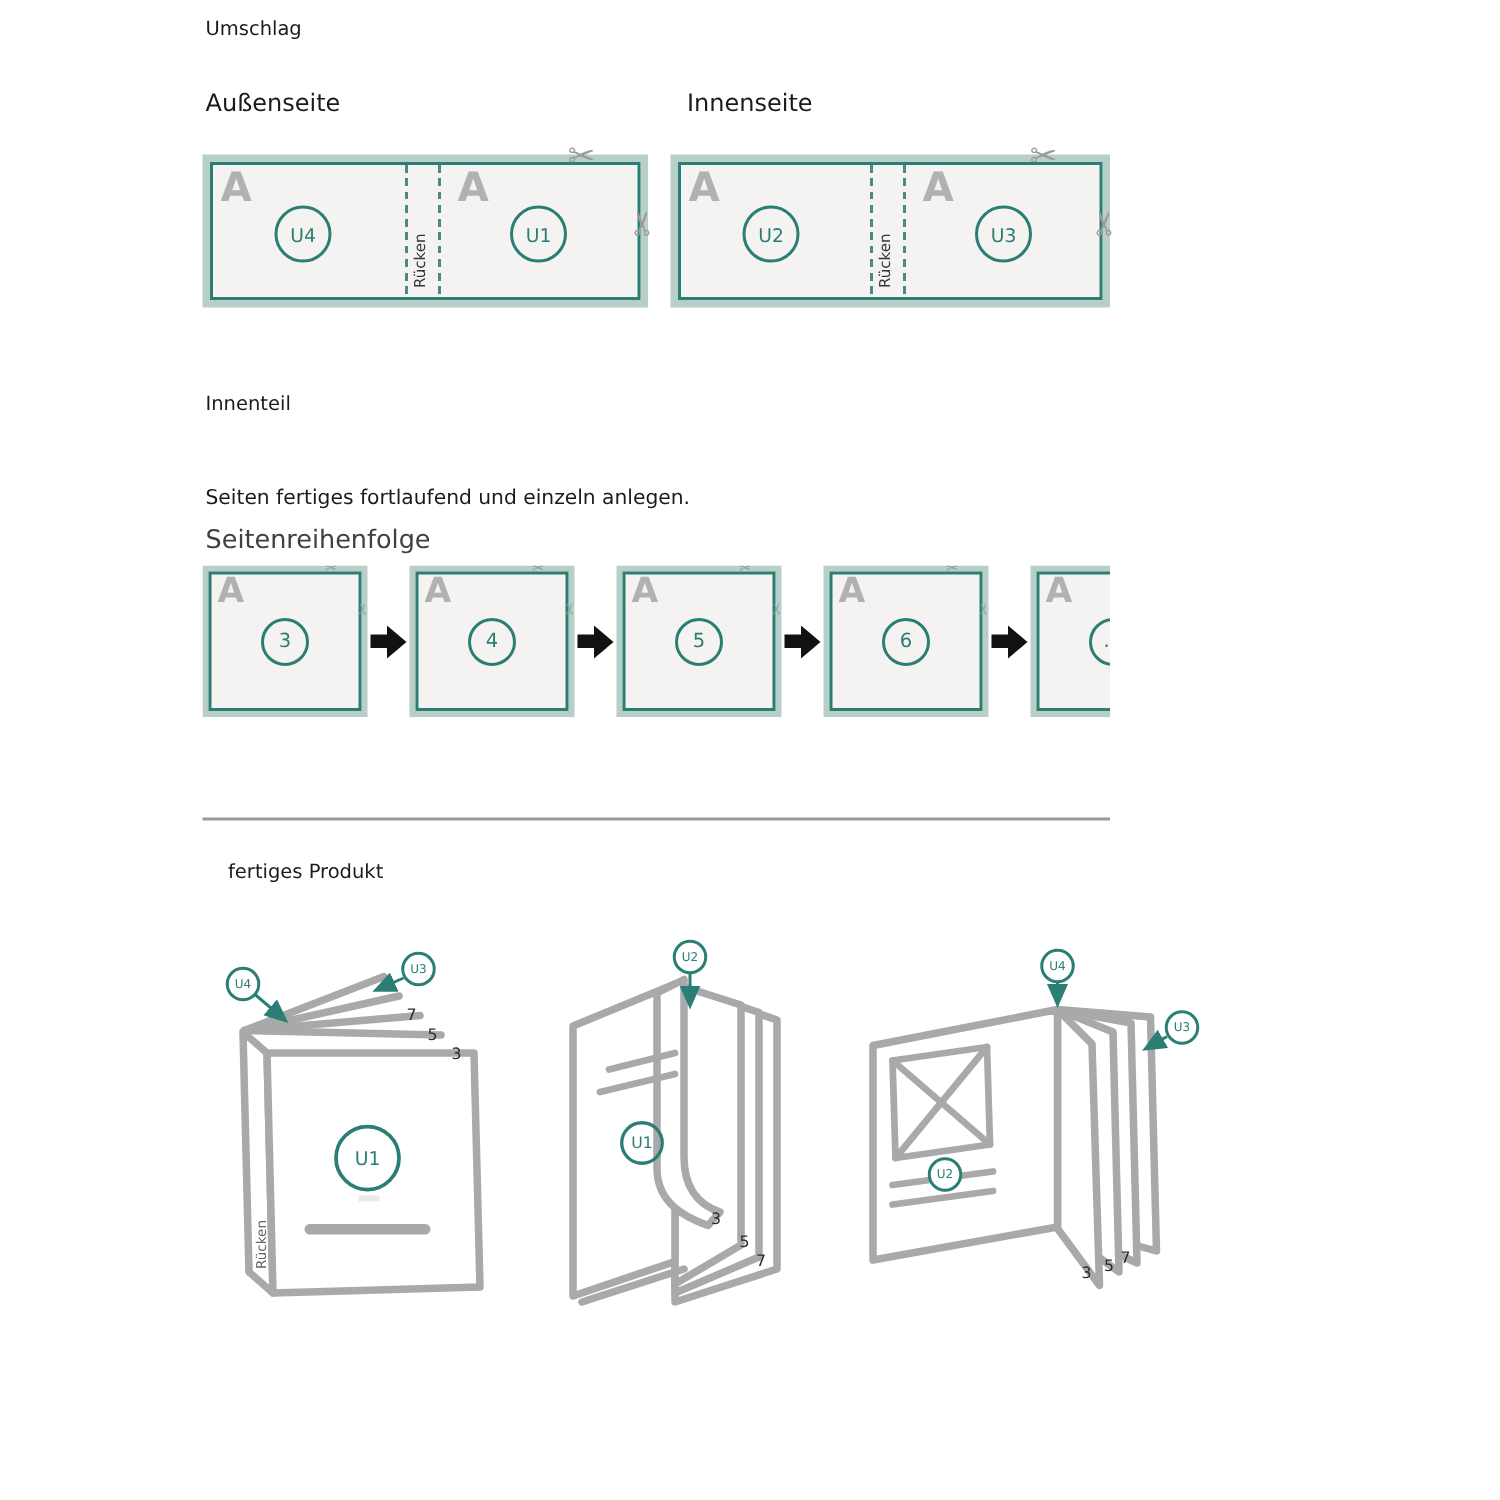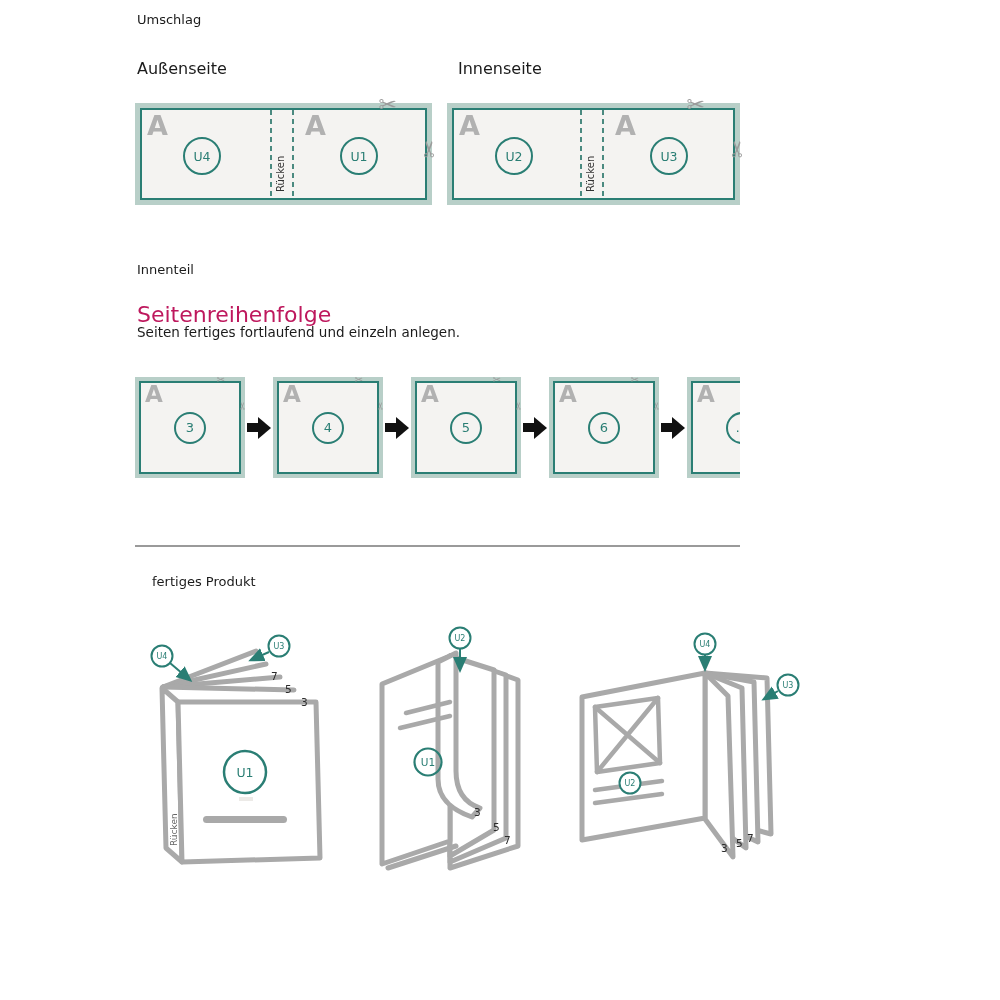--- a/index.html
+++ b/index.html
@@ -1,21 +1,21 @@
 <!DOCTYPE html>
 <html><head>
 <meta charset="utf-8">
 <style>
   html,body{margin:0;padding:0;background:#fff;}
   #canvas{position:relative;width:1000px;height:1000px;background:#fff;overflow:hidden;
           font-family:"DejaVu Sans","Liberation Sans",sans-serif;color:#1b1b1b;}
   .abs{position:absolute;}
   .h1{font-size:13px;color:#1b1b1b;}
   .sublabel{font-size:16px;color:#1b1b1b;}
-  .teal-h{font-size:22px;color:#be185d;}
+  .teal-h{font-size:17px;color:#404040;margin-top:48px;}
   .note{font-size:13.5px;color:#1b1b1b;}
 
   
   .spread{background:#b8cfc8;padding:5px;box-sizing:border-box;}
   .spread-inner{position:relative;width:100%;height:100%;box-sizing:border-box;
                 border:2px solid #2a7e74;background:#f4f3f1;}
   .big-a{position:absolute;font-size:27px;font-weight:bold;color:#b1b1b1;line-height:1;top:2px;}
   .circle-badge{position:absolute;border:2px solid #2a7e74;border-radius:50%;color:#2a7e74;
                 display:flex;align-items:center;justify-content:center;box-sizing:border-box;}
   .spread .circle-badge{width:38px;height:38px;font-size:12.5px;}

